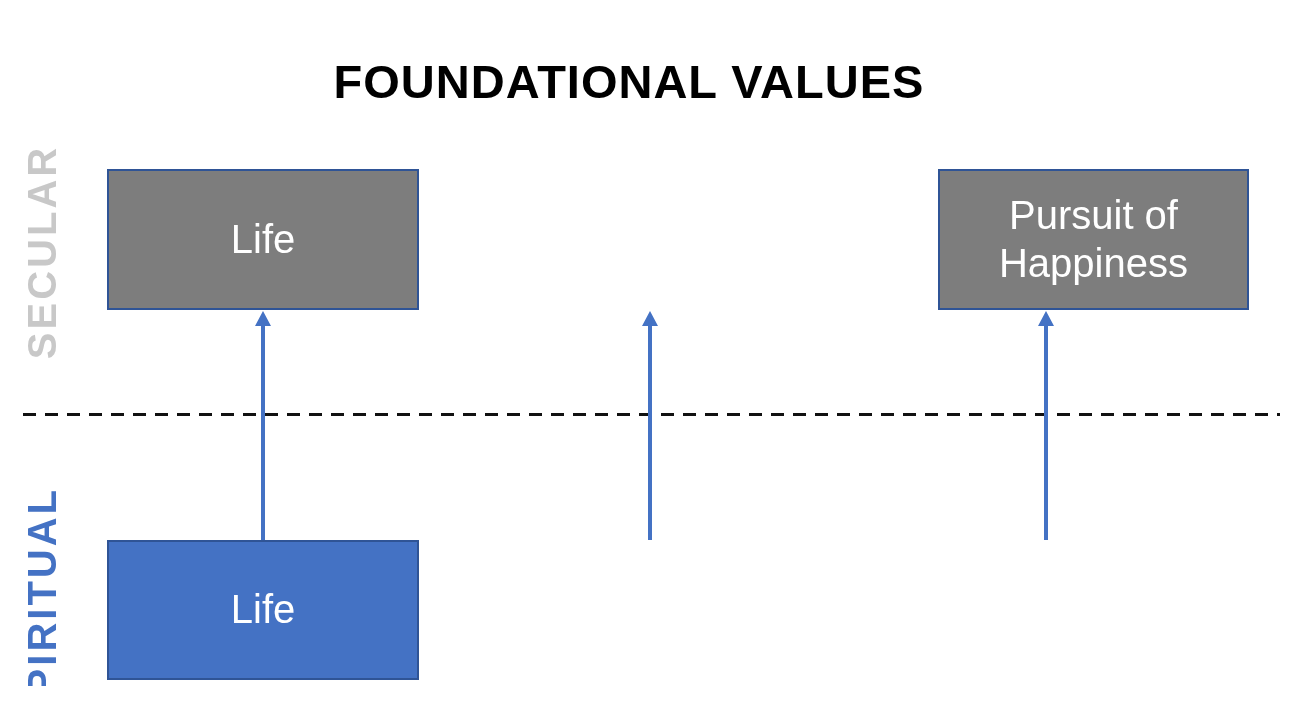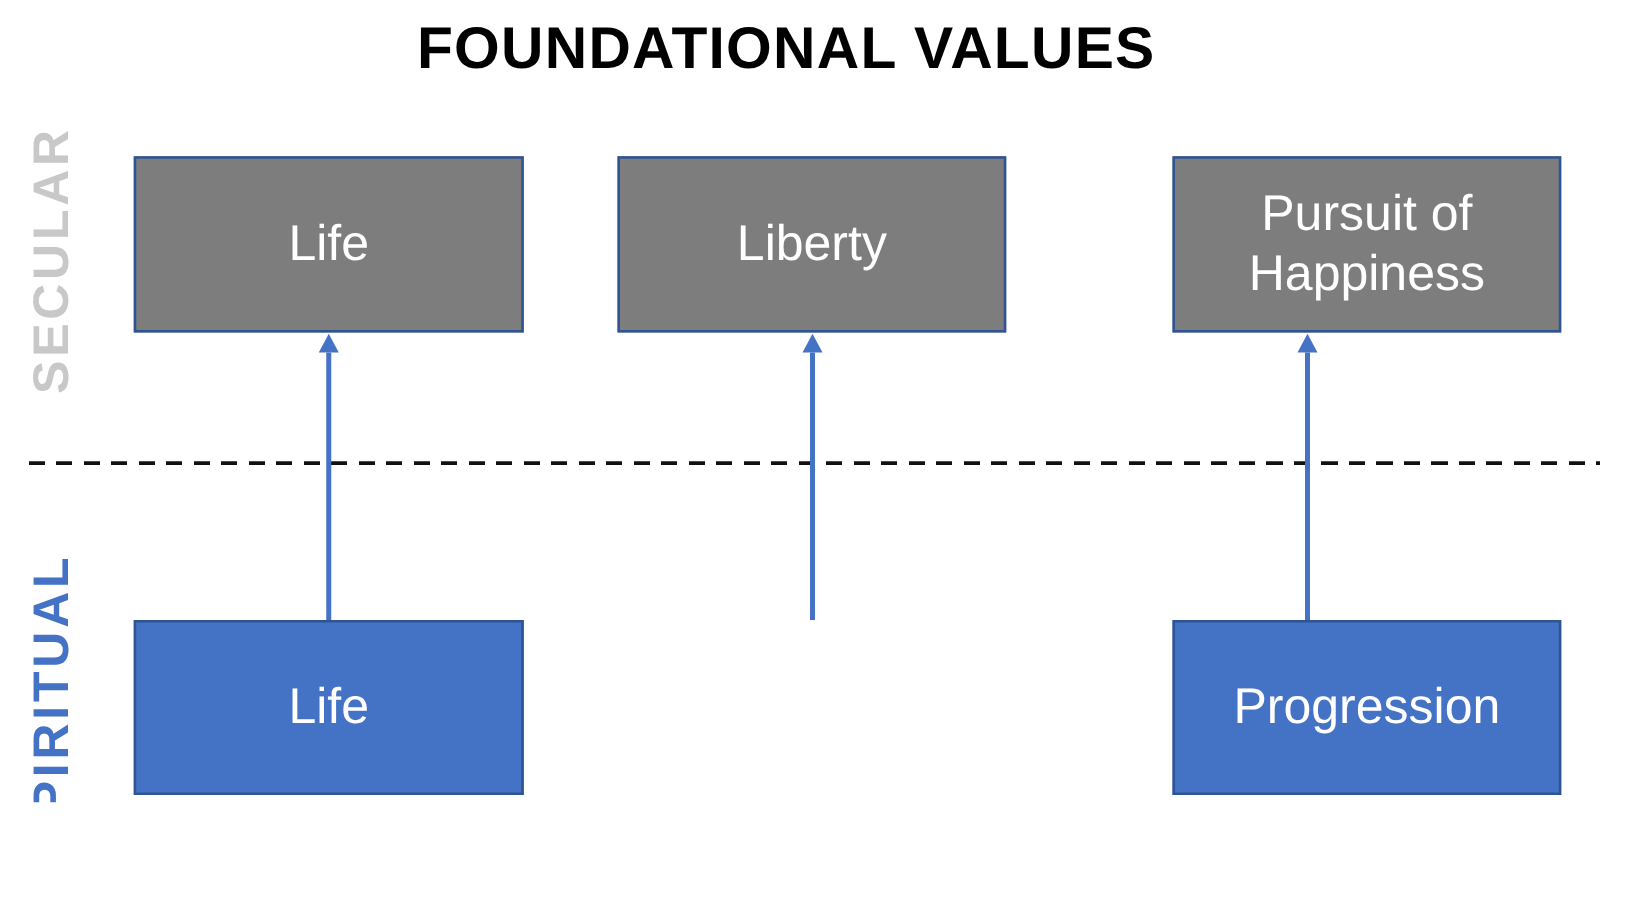--- a/index.html
+++ b/index.html
@@ -7,20 +7,21 @@
     padding: 0;
     background: #ffffff;
     font-family: "Liberation Sans", sans-serif;
   }
   .canvas {
     position: relative;
     width: 1302px;
     height: 642px;
     background: #ffffff;
     overflow: hidden;
+    margin-top: 44px;
   }
 
   .title {
     position: absolute;
     top: 10px;
     left: 0;
     width: 1258px;
     text-align: center;
     font-size: 47px;
     font-weight: 900;
@@ -119,34 +120,28 @@
 
   <div class="title">FOUNDATIONAL VALUES</div>
 
   <div class="v-label secular">SECULAR</div>
 
   <div class="v-label spiritual">SPIRITUAL</div>
 
   <div class="box gray col1">
     <span>Life</span>
   </div>
-  <div class="box gray col2">
-    <span>Liberty</span>
-  </div>
   <div class="box gray col3">
     <span>Pursuit of Happiness</span>
   </div>
 
   <div class="divider"></div>
 
   <div class="box blue col1">
     <span>Life</span>
-  </div>
-  <div class="box blue col3">
-    <span>Progression</span>
   </div>
 
   <div class="arrow a1">
     <div class="head"></div>
     <div class="shaft"></div>
   </div>
   <div class="arrow a2">
     <div class="head"></div>
     <div class="shaft"></div>
   </div>

